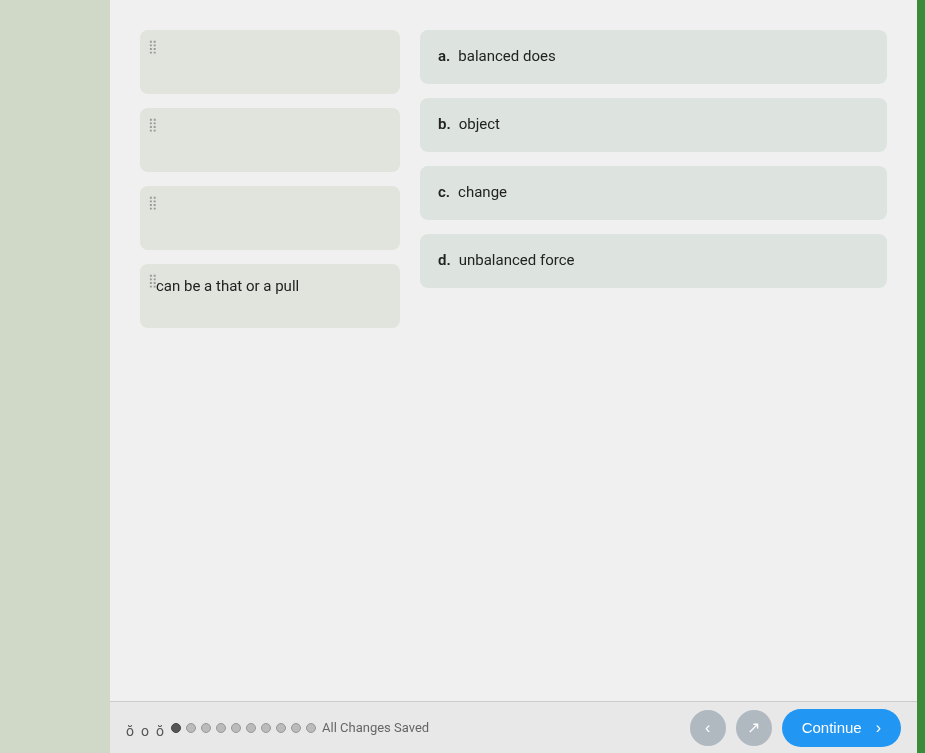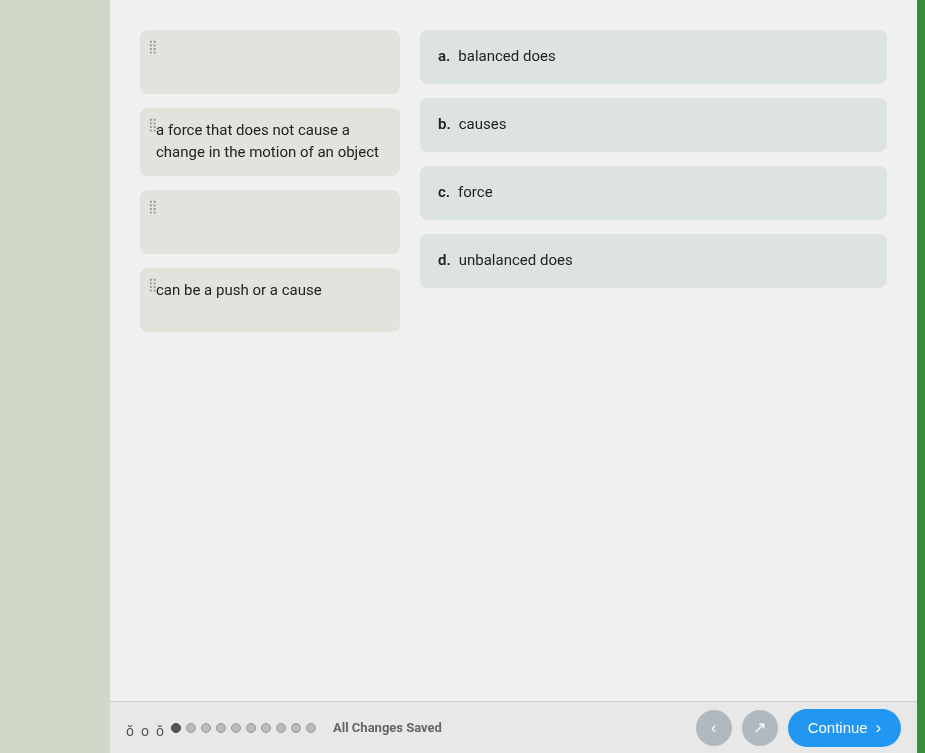--- a/index.html
+++ b/index.html
@@ -131,22 +131,21 @@
       position: relative;
       background: transparent;
       border: none;
       font-size: 14px;
       color: #555;
     }
 
     .saved-text {
       font-size: 13px;
       color: #666;
-      margin-left: 12px;
-      font-weight: bold;
+      margin-left: 1px;
     }
 
     .nav-btn {
       width: 36px;
       height: 36px;
       border-radius: 50%;
       border: none;
       background: #b0b8c0;
       color: white;
       font-size: 16px;
@@ -159,21 +158,21 @@
     .continue-btn {
       background: #2196F3;
       color: white;
       border: none;
       border-radius: 22px;
       padding: 10px 20px;
       font-size: 15px;
       cursor: pointer;
       display: flex;
       align-items: center;
-      gap: 8px;
+      gap: 14px;
       font-weight: 500;
     }
 
     .continue-btn .arrow {
       font-size: 16px;
     }
 
     .right-sidebar {
       width: 8px;
       background: #3a8c3a;
@@ -191,54 +190,53 @@
     <div class="matching-area">
 
       <div class="left-column">
 
         <div class="term-card">
           <span class="drag-icon">⣿</span>
         </div>
 
         <div class="term-card">
           <span class="drag-icon">⣿</span>
-          <span>a force that does not cause a change in the motion of an object</span>
-        </div>
-
-        <div class="term-card">
-          <span class="drag-icon">⣿</span>
-        </div>
-
-        <div class="term-card">
-          <span class="drag-icon">⣿</span>
-          <span>can be a push or a cause</span>
+        </div>
+
+        <div class="term-card">
+          <span class="drag-icon">⣿</span>
+        </div>
+
+        <div class="term-card">
+          <span class="drag-icon">⣿</span>
+          <span>can be a that or a pull</span>
         </div>
 
       </div>
 
       <div class="right-column">
 
         <div class="definition-card">
           <span class="letter">a.</span>
           <span>balanced does</span>
         </div>
 
         <div class="definition-card">
           <span class="letter">b.</span>
-          <span>causes</span>
+          <span>object</span>
         </div>
 
         <div class="definition-card">
           <span class="letter">c.</span>
-          <span>force</span>
+          <span>change</span>
         </div>
 
         <div class="definition-card">
           <span class="letter">d.</span>
-          <span>unbalanced does</span>
+          <span>unbalanced force</span>
         </div>
 
       </div>
     </div>
 
     <div class="bottom-bar">
       <div class="dots-container">
         <span class="dot special">ŏ</span>
         <span class="dot special">o</span>
         <span class="dot special">ŏ</span>

